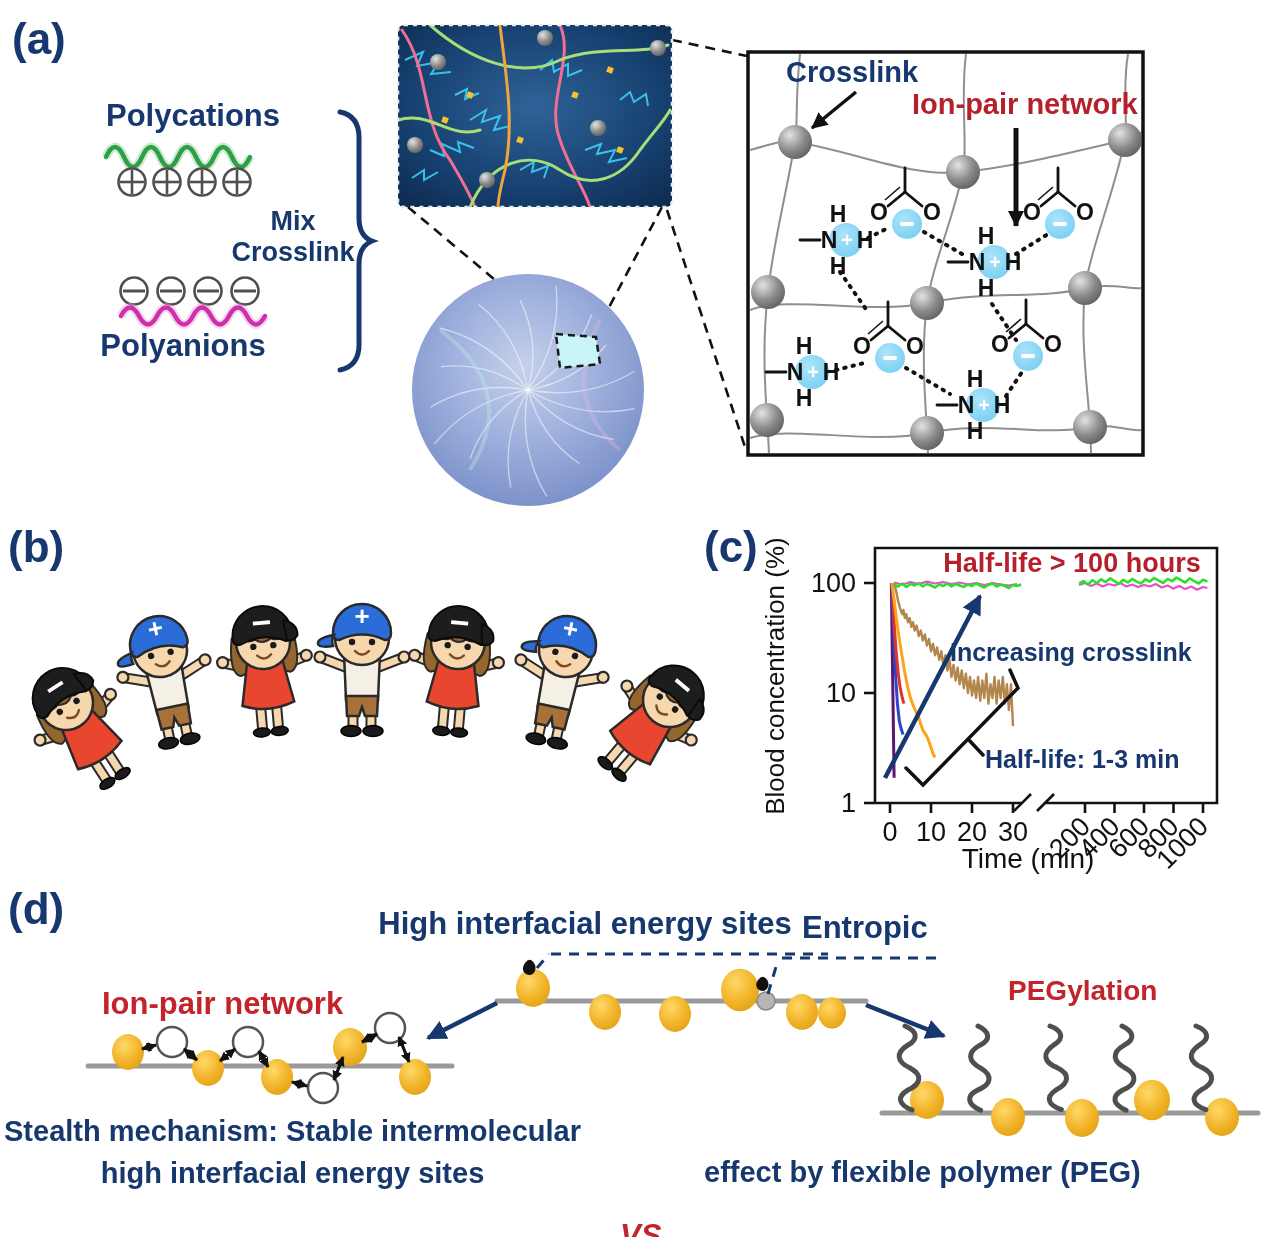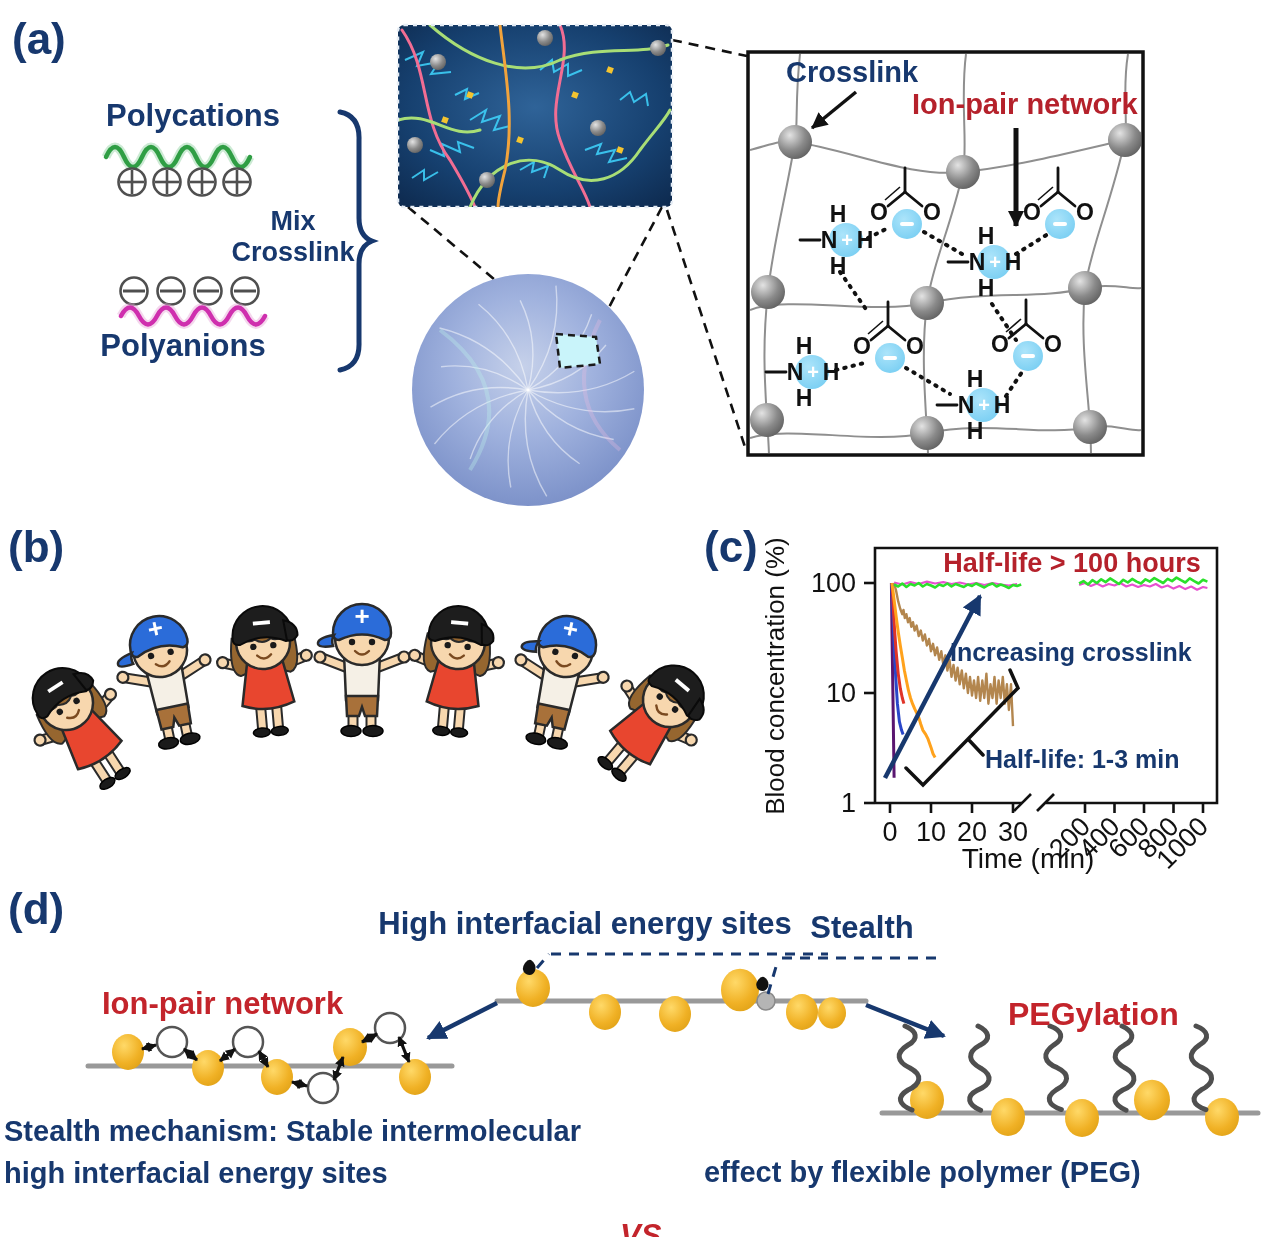--- a/index.html
+++ b/index.html
@@ -43,21 +43,21 @@
   .dress{fill:#e8462f;stroke:#2a2a2a;stroke-width:2.5;}
   .cap{fill:#2b6cd9;stroke:#2a2a2a;stroke-width:2.5;}
   .hat{fill:#1d1d1d;stroke:#0a0a0a;stroke-width:2;}
   .hairb{fill:#96662f;stroke:#2a2a2a;stroke-width:2;}
   .eye{fill:#1a1a1a;}
   .smile{fill:none;stroke:#7a4a20;stroke-width:2.4;stroke-linecap:round;}
   .shoe{fill:#1a1a1a;stroke:#000;stroke-width:1.5;}
   .capsign{font:bold 26px "Liberation Sans",sans-serif;fill:#fff;text-anchor:middle;}
   
   .para{position:absolute;color:#17386e;font:bold 29px "Liberation Sans",sans-serif;}
-  .para div{line-height:42px;white-space:nowrap;}
+  .para div{line-height:42px;white-space:nowrap;text-align:center;}
   .vsbadge{position:absolute;color:#c3242b;font:bold italic 31px "Liberation Sans",sans-serif;}
   .dhead{position:absolute;color:#17386e;font:bold 31px "Liberation Sans",sans-serif;text-align:center;}
   .dred{position:absolute;color:#c3242b;font:bold 31px "Liberation Sans",sans-serif;}
 </style>
 </head>
 <body>
 
 <div id="stage">
 
 <svg id="fig" width="1280" height="1237" viewBox="0 0 1280 1237">
@@ -636,23 +636,23 @@
     </g>
   </g>
 </svg>
 
 <div class="plabel" style="left:12px;top:14px">(a)</div>
 <div class="plabel" style="left:8px;top:522px">(b)</div>
 <div class="plabel" style="left:704px;top:522px">(c)</div>
 <div class="plabel" style="left:8px;top:884px">(d)</div>
 
 <div class="dhead" style="left:360px;top:906px;width:450px">High interfacial energy sites</div>
-<div class="dhead" style="left:802px;top:910px;width:120px">Stealth</div>
+<div class="dhead" style="left:802px;top:910px;width:120px">Entropic</div>
 <div class="dred" style="left:102px;top:986px">Ion-pair network</div>
-<div class="dred" style="left:1008px;top:996px;font-size:32px">PEGylation</div>
+<div class="dred" style="left:1008px;top:975px;font-size:28px">PEGylation</div>
 
 <div class="para" style="left:4px;top:1110px">
   <div>Stealth mechanism: Stable intermolecular</div>
   <div>high interfacial energy sites</div>
 </div>
 <div class="vsbadge" style="left:620px;top:1218px;font-style:italic">VS</div>
 <div class="para" style="left:704px;top:1150px">
   <div style="line-height:45px">effect by flexible polymer (PEG)</div>
 </div>
 

